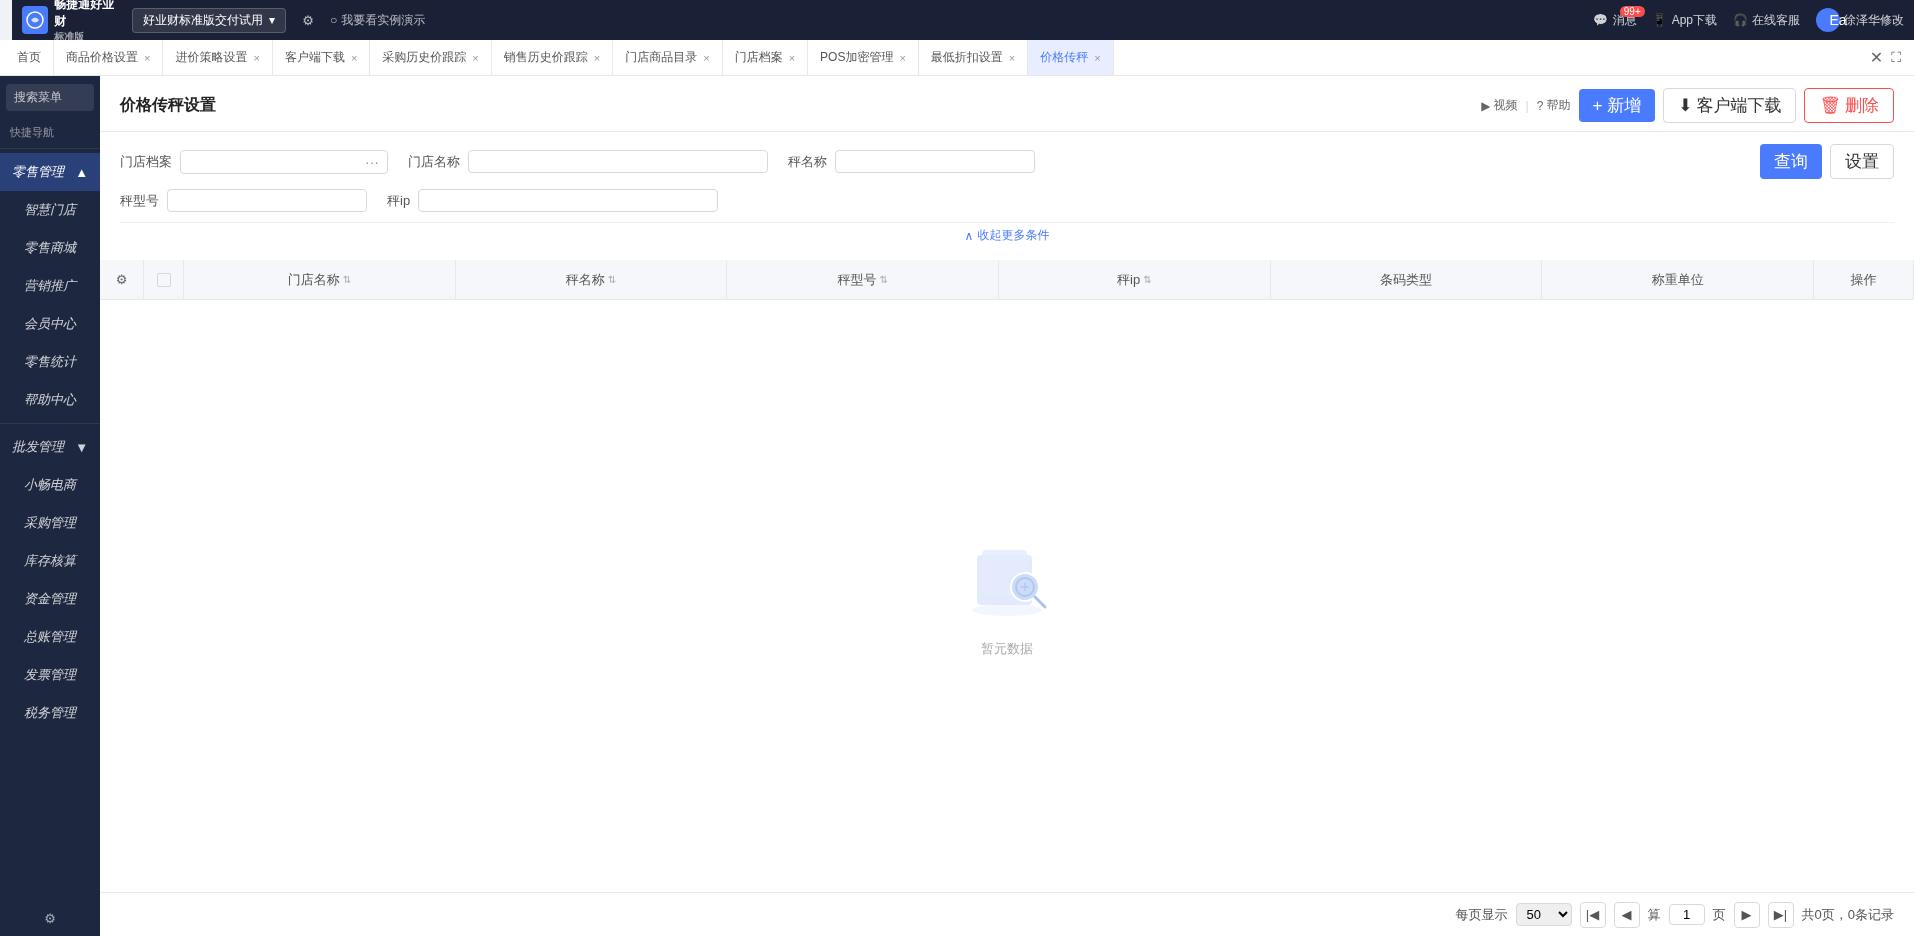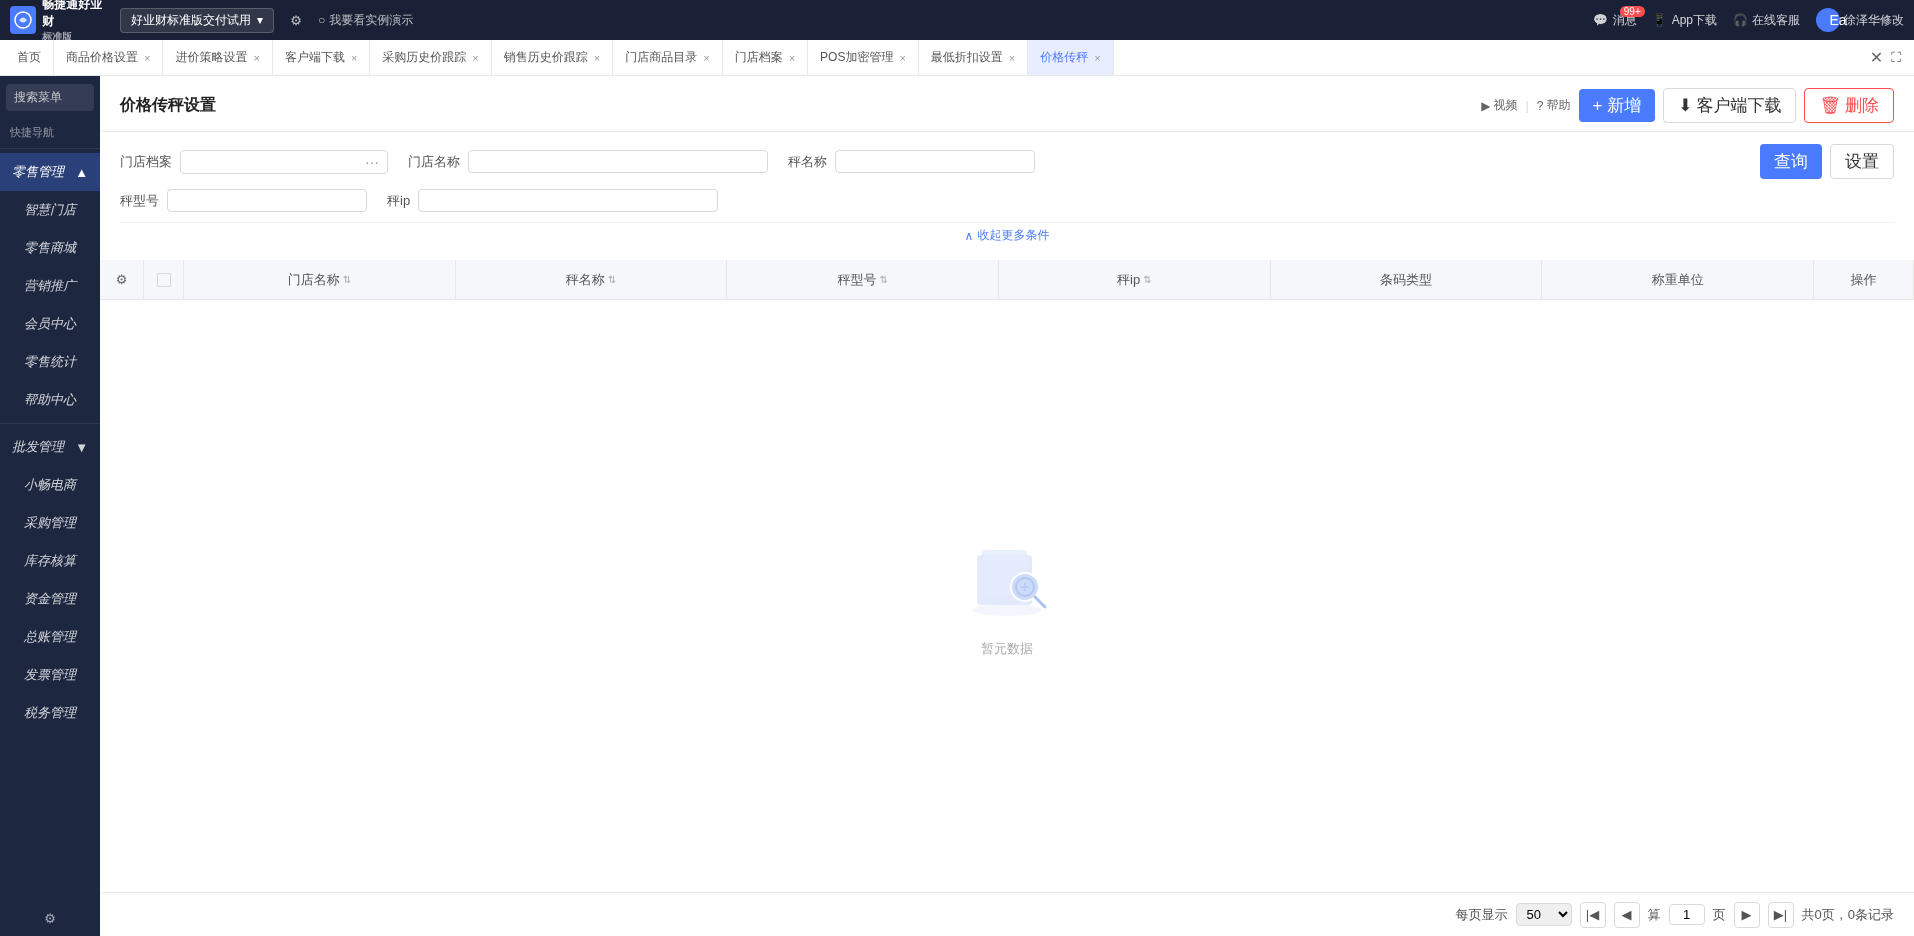--- a/index.html
+++ b/index.html
@@ -1,19 +1,19 @@
 <!DOCTYPE html>
 <html><head>
   <meta charset="utf-8">
   <style>
     * { box-sizing: border-box; margin: 0; padding: 0; }
     body { font-family: "Microsoft YaHei", "PingFang SC", sans-serif; font-size: 13px; background: #f0f2f5; color: #333; display: flex; flex-direction: column; height: 936px; overflow: hidden; }
 
     
-    .top-bar { background: #1a2035; color: #fff; height: 40px; display: flex; align-items: center; padding: 0 10px; gap: 10px; flex-shrink: 0; }
+    .top-bar { background: #1a2035; color: #fff; height: 40px; display: flex; align-items: center; padding: 0 10px; gap: 10px; flex-shrink: 0; margin-left: 12px; }
     .top-bar-logo { display: flex; align-items: center; gap: 6px; font-size: 13px; font-weight: bold; width: 100px; flex-shrink: 0; }
     .top-bar-logo .logo-icon { width: 28px; height: 28px; background: #4a7afe; border-radius: 4px; display: flex; align-items: center; justify-content: center; font-size: 10px; color: #fff; }
     .top-bar-center { flex: 1; display: flex; align-items: center; gap: 8px; }
     .version-selector { background: rgba(255,255,255,0.1); border: 1px solid rgba(255,255,255,0.2); border-radius: 4px; color: #fff; padding: 3px 10px; display: flex; align-items: center; gap: 6px; cursor: pointer; font-size: 12px; }
     .settings-btn { width: 28px; height: 28px; display: flex; align-items: center; justify-content: center; cursor: pointer; color: rgba(255,255,255,0.7); }
     .demo-link { color: rgba(255,255,255,0.7); font-size: 12px; cursor: pointer; display: flex; align-items: center; gap: 4px; }
     .top-bar-right { display: flex; align-items: center; gap: 16px; }
     .top-bar-right-item { display: flex; align-items: center; gap: 4px; color: rgba(255,255,255,0.8); font-size: 12px; cursor: pointer; position: relative; }
     .badge { background: #ff4d4f; color: #fff; border-radius: 8px; font-size: 10px; padding: 0 4px; position: absolute; top: -6px; right: -8px; }
     .avatar-text { background: #4a7afe; border-radius: 50%; width: 24px; height: 24px; display: flex; align-items: center; justify-content: center; font-size: 14px; color: #fff; padding-left: 20px; }

